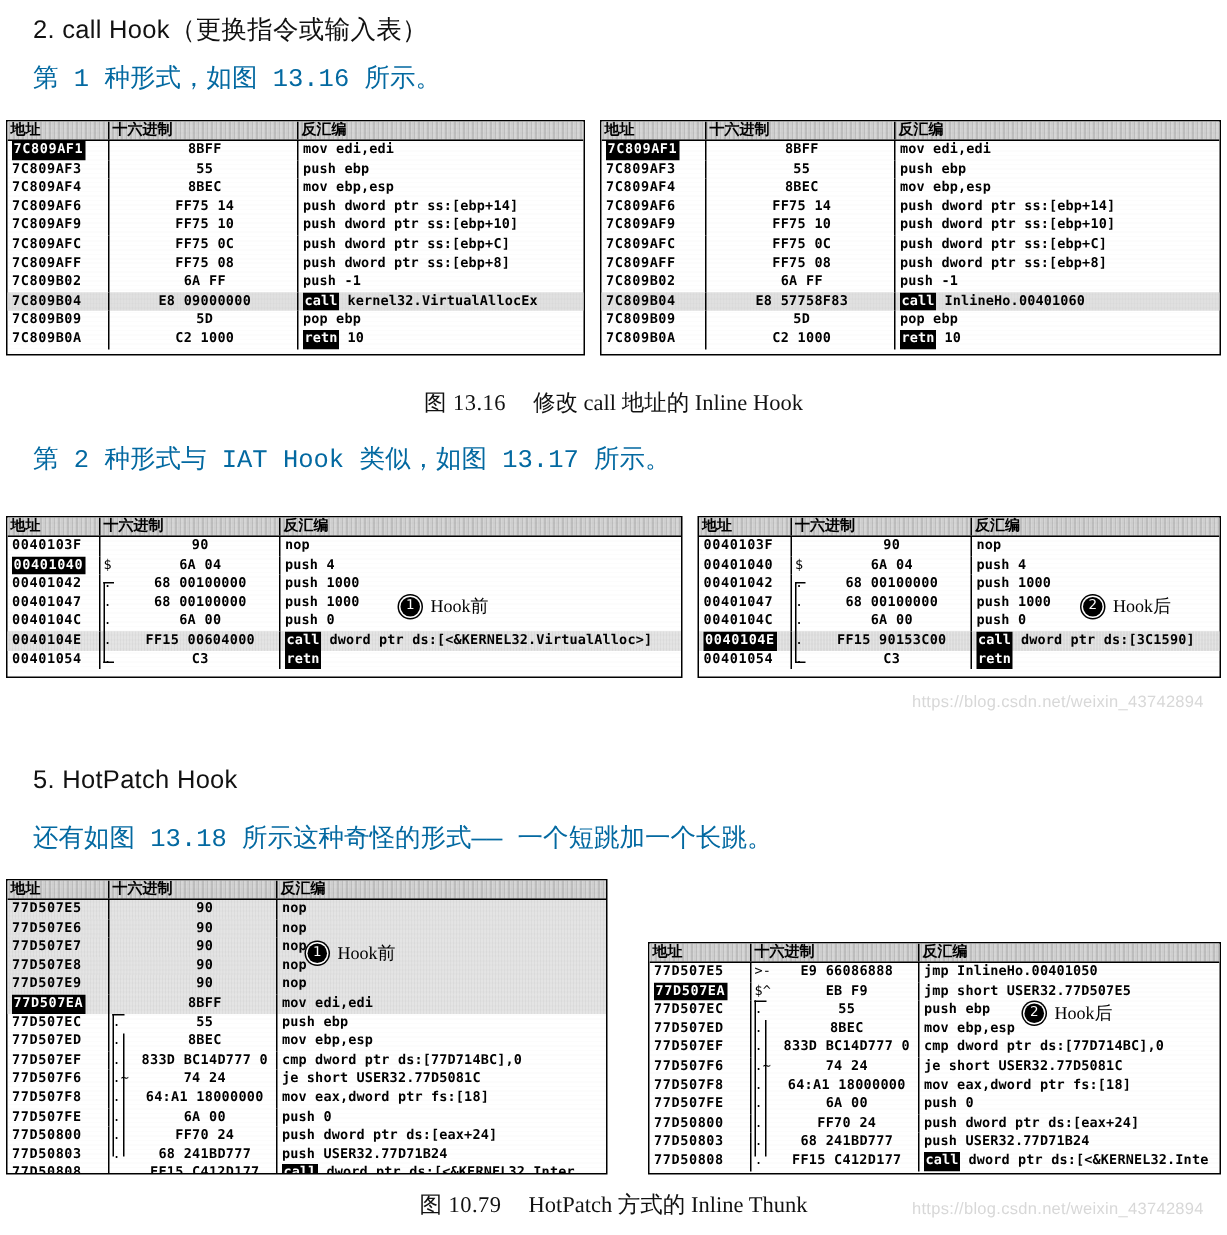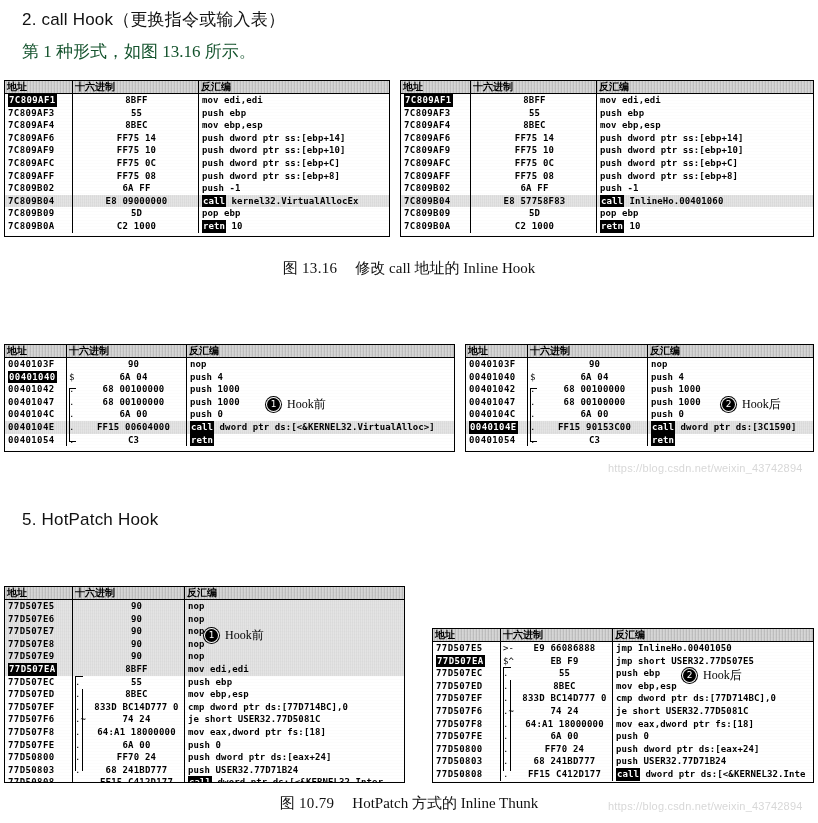--- a/index.html
+++ b/index.html
@@ -17,24 +17,24 @@
   .heading{
     position:absolute;
     font-family:"Liberation Sans", sans-serif;
     font-size:17px;
     letter-spacing:.2px;
     white-space:nowrap;
     color:#111;
   }
   .para{
     position:absolute;
-    font-family:Liberation Serif, serif;
+    font-family:Liberation Mono, monospace;
     font-size:17px;
     white-space:nowrap;
-    color:#14532d;
+    color:#0369a1;
   }
   .caption{
     position:absolute;
     font-family:"Liberation Serif", serif;
     font-size:15px;
     white-space:nowrap;
     width:818px;
     text-align:center;
     left:0;
     color:#111;
@@ -312,20 +312,21 @@
         </div>
       </div>
 
     <div class="noise"></div>
   </div>
 
   <div class="caption" style="top:259px;">
     <span class="num">图 13.16</span><span class="gap"></span><span>修改 call 地址的 Inline Hook</span>
   </div>
 
+  <div class="para" style="left:22px;top:294px;">第 2 种形式与 IAT Hook 类似，如图 13.17 所示。</div>
 
   <div class="dis" id="t1317L" style="left:4px;top:344px;width:451px;height:108px;">
     <div class="hdr">
       <div class="hc b" style="width:62px;">地址</div>
       <div class="hc b" style="width:120px;">十六进制</div>
       <div class="hc" style="flex:1;">反汇编</div>
     </div>
     <div class="body">
         <div class="row">
           <div class="c-addr" style="width: 62px;">0040103F</div>
@@ -436,20 +437,21 @@
     <div class="note" style="left:256px;top:53px;">
       <span class="circ">2</span>
       <span>Hook后</span>
     </div>
     <div class="noise"></div>
   </div>
 
   <div class="watermark" style="left:608px;top:462px;">https://blog.csdn.net/weixin_43742894</div>
 
   <div class="heading" style="left:22px;top:510px;text-align:right;">5.  HotPatch Hook</div>
+  <div class="para" style="left:22px;top:547px;">还有如图 13.18 所示这种奇怪的形式—— 一个短跳加一个长跳。</div>
 
   <div class="dis" id="t1318L" style="left:4px;top:586px;width:401px;height:197px;">
     <div class="hdr">
       <div class="hc b" style="width:68px;">地址</div>
       <div class="hc b" style="width:112px;">十六进制</div>
       <div class="hc" style="flex:1;">反汇编</div>
     </div>
     <div class="body">
         <div class="row shade">
           <div class="c-addr" style="width: 68px;">77D507E5</div>

